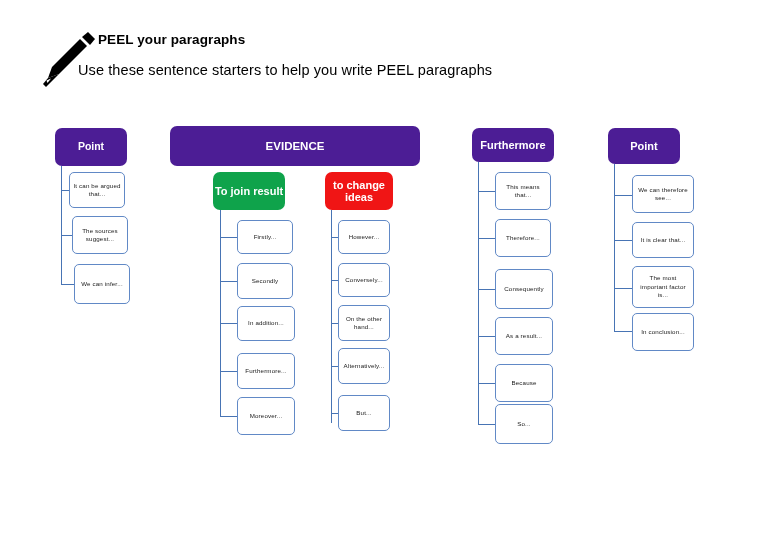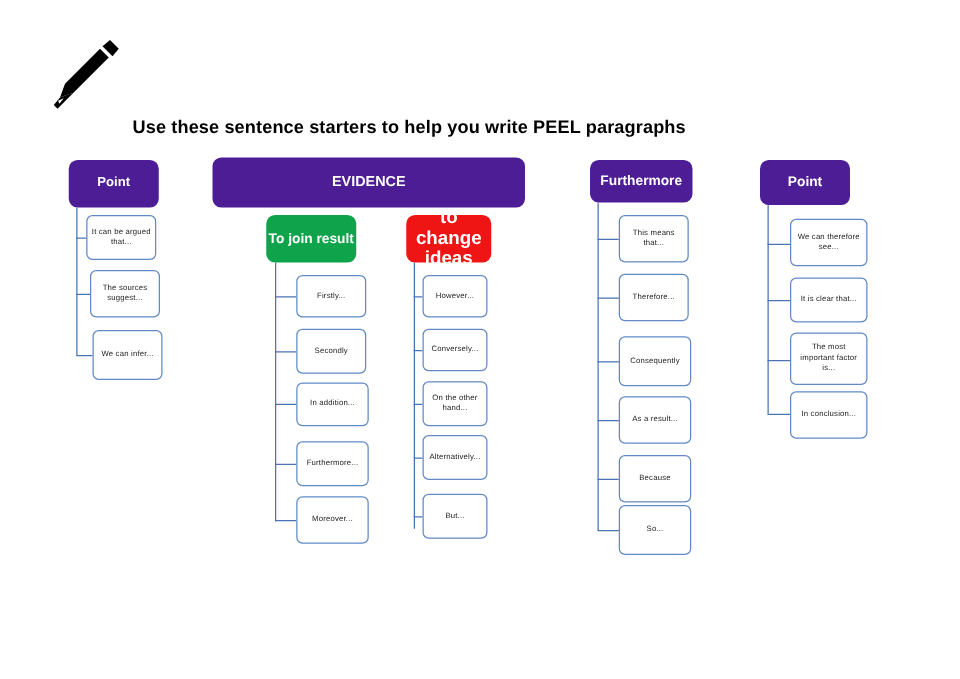--- a/index.html
+++ b/index.html
@@ -35,27 +35,26 @@
     position: absolute;
     left: 98px;
     top: 32px;
     font-size: 13.5px;
     font-weight: bold;
     letter-spacing: .1px;
     white-space: nowrap;
   }
   #title-sub {
     position: absolute;
-    left: 106px;
+    left: 78px;
     top: 62px;
     font-size: 14.5px;
-    font-weight: bold;
+    font-weight: normal;
     letter-spacing: .1px;
     white-space: nowrap;
-    margin-top: 32px;
   }
 
   
   .tree-column {
     position: absolute;
   }
 
   .col-header {
     position: absolute;
     box-sizing: border-box;
@@ -110,20 +109,21 @@
   <svg id="pencil-icon" viewBox="0 0 62 62" xmlns="http://www.w3.org/2000/svg">
 
     <polygon points="14,50 18,39 46,11 53,18 25,46" fill="#000000"></polygon>
 
     <polygon points="9,56 14,50 25,46 12,59" fill="#000000"></polygon>
     <polygon points="12.5,52.5 17,50.5 13.5,55" fill="#ffffff"></polygon>
 
     <polygon points="48,9 54,4 61,11 56,17" fill="#000000"></polygon>
   </svg>
 
+  <div id="title-main">PEEL your paragraphs</div>
 
   <div id="title-sub">Use these sentence starters to help you write PEEL paragraphs</div>
 </div>
 
 <div class="tree-column">
 
   <div class="col-header blue" style="left:55px; top:128px; width:72px; height:38px; font-size:10.5px;">Point</div>
 
   <div class="trunk" style="left:61px; top:166px; height:118px;"></div>
 
@@ -153,21 +153,21 @@
 
   <div class="stub" style="left:220px; top:323px; width:17px;"></div>
   <div class="leaf" style="left:237px; top:306px; width:58px; height:35px;">In addition...</div>
 
   <div class="stub" style="left:220px; top:371px; width:17px;"></div>
   <div class="leaf" style="left:237px; top:353px; width:58px; height:36px;">Furthermore...</div>
 
   <div class="stub" style="left:220px; top:416px; width:17px;"></div>
   <div class="leaf" style="left:237px; top:397px; width:58px; height:38px;">Moreover...</div>
 
-  <div class="col-header red" style="left:325px; top:172px; width:68px; height:38px; font-size:15px;">to change ideas</div>
+  <div class="col-header red" style="left:325px; top:172px; width:68px; height:38px; font-size:11px;">to change ideas</div>
 
   <div class="trunk" style="left:331px; top:210px; height:213px;"></div>
 
   <div class="stub" style="left:331px; top:237px; width:7px;"></div>
   <div class="leaf" style="left:338px; top:220px; width:52px; height:34px;">However...</div>
 
   <div class="stub" style="left:331px; top:280px; width:7px;"></div>
   <div class="leaf" style="left:338px; top:263px; width:52px; height:34px;">Conversely...</div>
 
   <div class="stub" style="left:331px; top:323px; width:7px;"></div>

